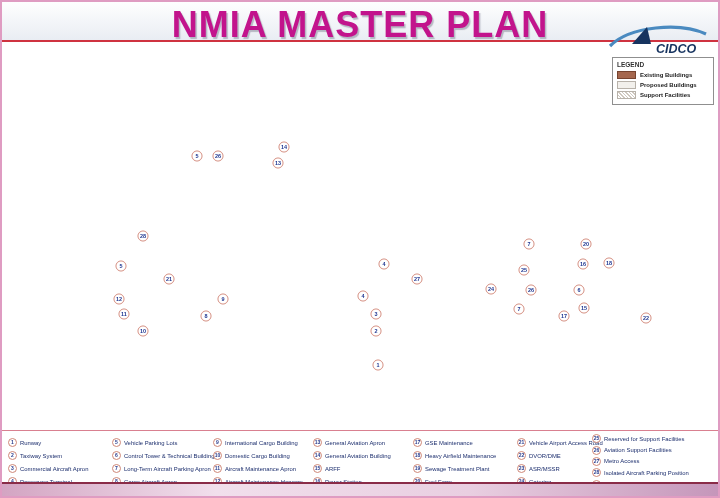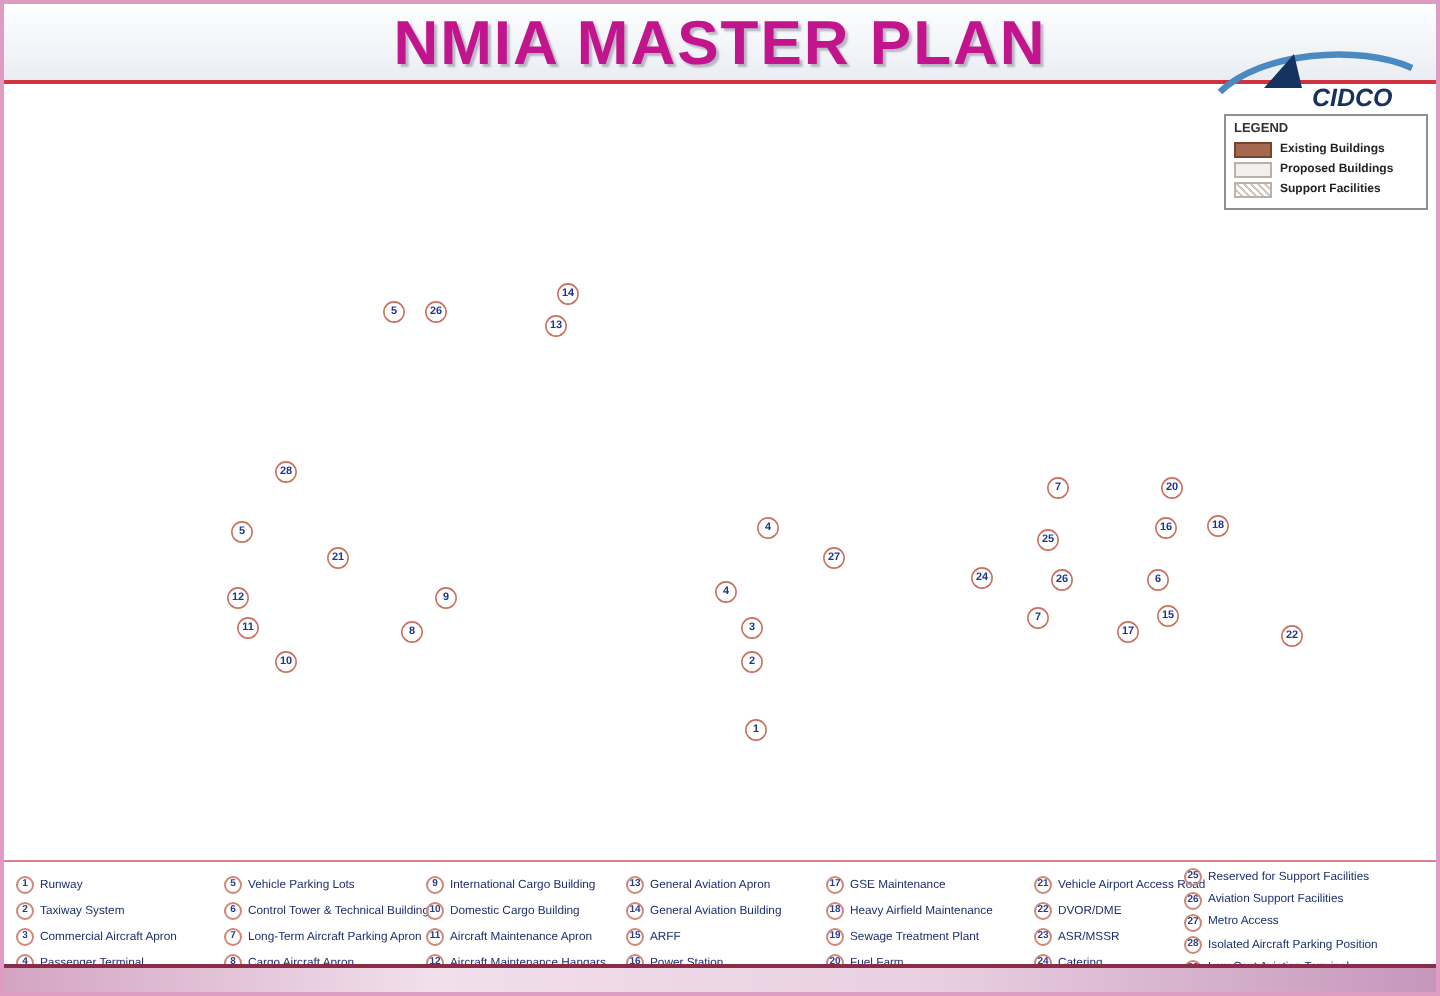--- a/index.html
+++ b/index.html
@@ -4,21 +4,21 @@
 <style>
   html,body{margin:0;padding:0;background:#fff;}
   #page{position:relative;width:720px;height:498px;overflow:hidden;background:#fff;
         font-family:"Liberation Sans",sans-serif;}
   .frame{position:absolute;inset:0;border:2px solid #df9cc2;z-index:60;pointer-events:none;}
 
   
   #header{position:absolute;left:0;top:0;width:720px;height:40px;
           background:linear-gradient(#ffffff,#e9edf3);border-bottom:2px solid #cf3340;z-index:5;}
   #title{position:absolute;left:0;top:4px;width:720px;text-align:center;
-         font-size:31px;font-weight:bold;letter-spacing:1px;color:#c2148c;
+         font-size:36px;font-weight:bold;letter-spacing:1px;color:#c2148c;
          text-shadow:1.5px 1.5px 1px rgba(110,110,130,.45);}
   #logo{position:absolute;right:2px;top:20px;width:116px;height:36px;z-index:10;}
 
   
   #map{position:absolute;left:0;top:42px;width:720px;height:388px;background:#fff;z-index:1;}
   #plan-svg{position:absolute;left:0;top:42px;}
   .mk{position:absolute;width:12px;height:12px;margin-left:-6px;margin-top:-6px;
       border:1.2px solid #c9705f;border-radius:50%;background:#fff;color:#1d3590;
       font-size:7px;line-height:11px;font-weight:bold;text-align:center;
       transform:scale(.78);z-index:8;}

